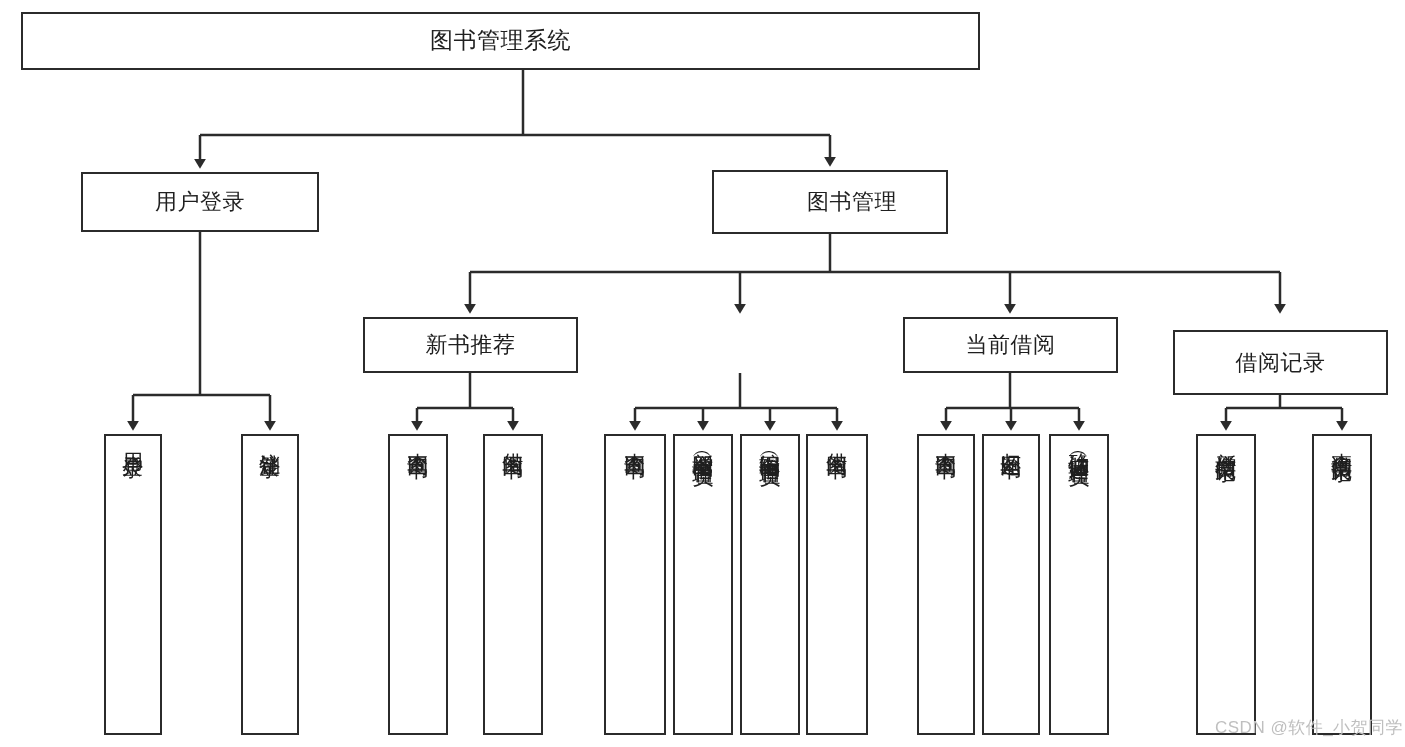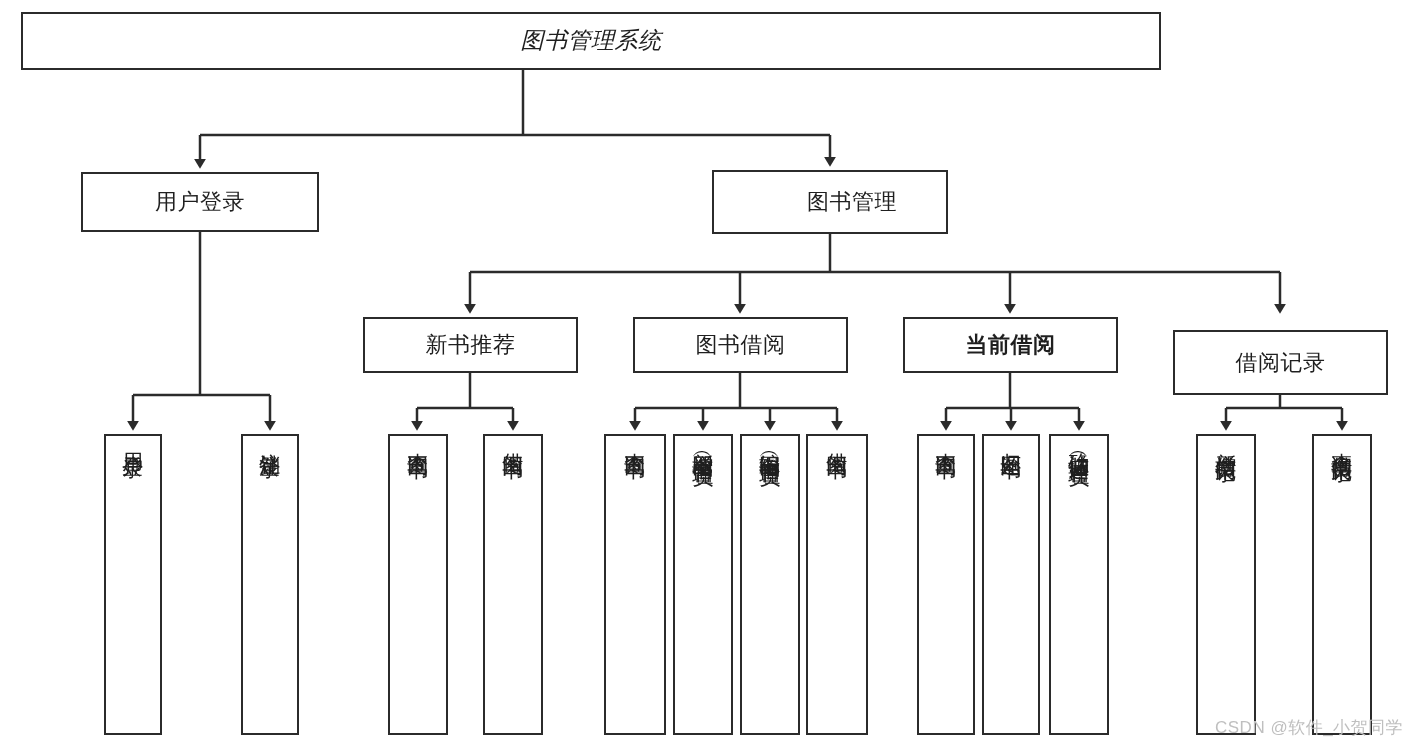--- a/index.html
+++ b/index.html
@@ -117,38 +117,35 @@
       <path d="M1011,408 L1011,422" marker-end="url(#ah)"></path>
       <path d="M1079,408 L1079,422" marker-end="url(#ah)"></path>
 
       <path d="M1280,373 L1280,408"></path>
       <path d="M1226,408 L1342,408"></path>
       <path d="M1226,408 L1226,422" marker-end="url(#ah)"></path>
       <path d="M1342,408 L1342,422" marker-end="url(#ah)"></path>
     </g>
   </svg>
 
-  <div class="node root horiz" style="left: 21px; top: 12px; width: 1140px; height: 58px; font-style: italic;">
+  <div class="node root horiz" style="left: 21px; top: 12px; width: 959px; height: 58px;">
     <span class="lbl">图书管理系统</span>
   </div>
 
   <div class="node horiz" style="left: 81px; top: 172px; width: 238px; height: 60px;">
     <span class="lbl">用户登录</span>
   </div>
   <div class="node horiz" style="left: 712px; top: 170px; width: 236px; height: 64px; padding-left: 44px;">
     <span class="lbl">图书管理</span>
   </div>
 
   <div class="node horiz" style="left: 363px; top: 317px; width: 215px; height: 56px;">
     <span class="lbl">新书推荐</span>
   </div>
-  <div class="node horiz" style="left: 633px; top: 317px; width: 215px; height: 56px;">
-    <span class="lbl">图书借阅</span>
-  </div>
-  <div class="node horiz" style="left: 903px; top: 317px; width: 215px; height: 56px; font-weight: bold;">
+  <div class="node horiz" style="left: 903px; top: 317px; width: 215px; height: 56px;">
     <span class="lbl">当前借阅</span>
   </div>
   <div class="node horiz" style="left: 1173px; top: 330px; width: 215px; height: 65px; justify-content: center;">
     <span class="lbl">借阅记录</span>
   </div>
 
   <div class="node vert" style="left: 104px; top: 434px; width: 58px; height: 301px;">
     <span class="lbl">用户登录</span>
   </div>
   <div class="node vert" style="left: 241px; top: 434px; width: 58px; height: 301px;">

